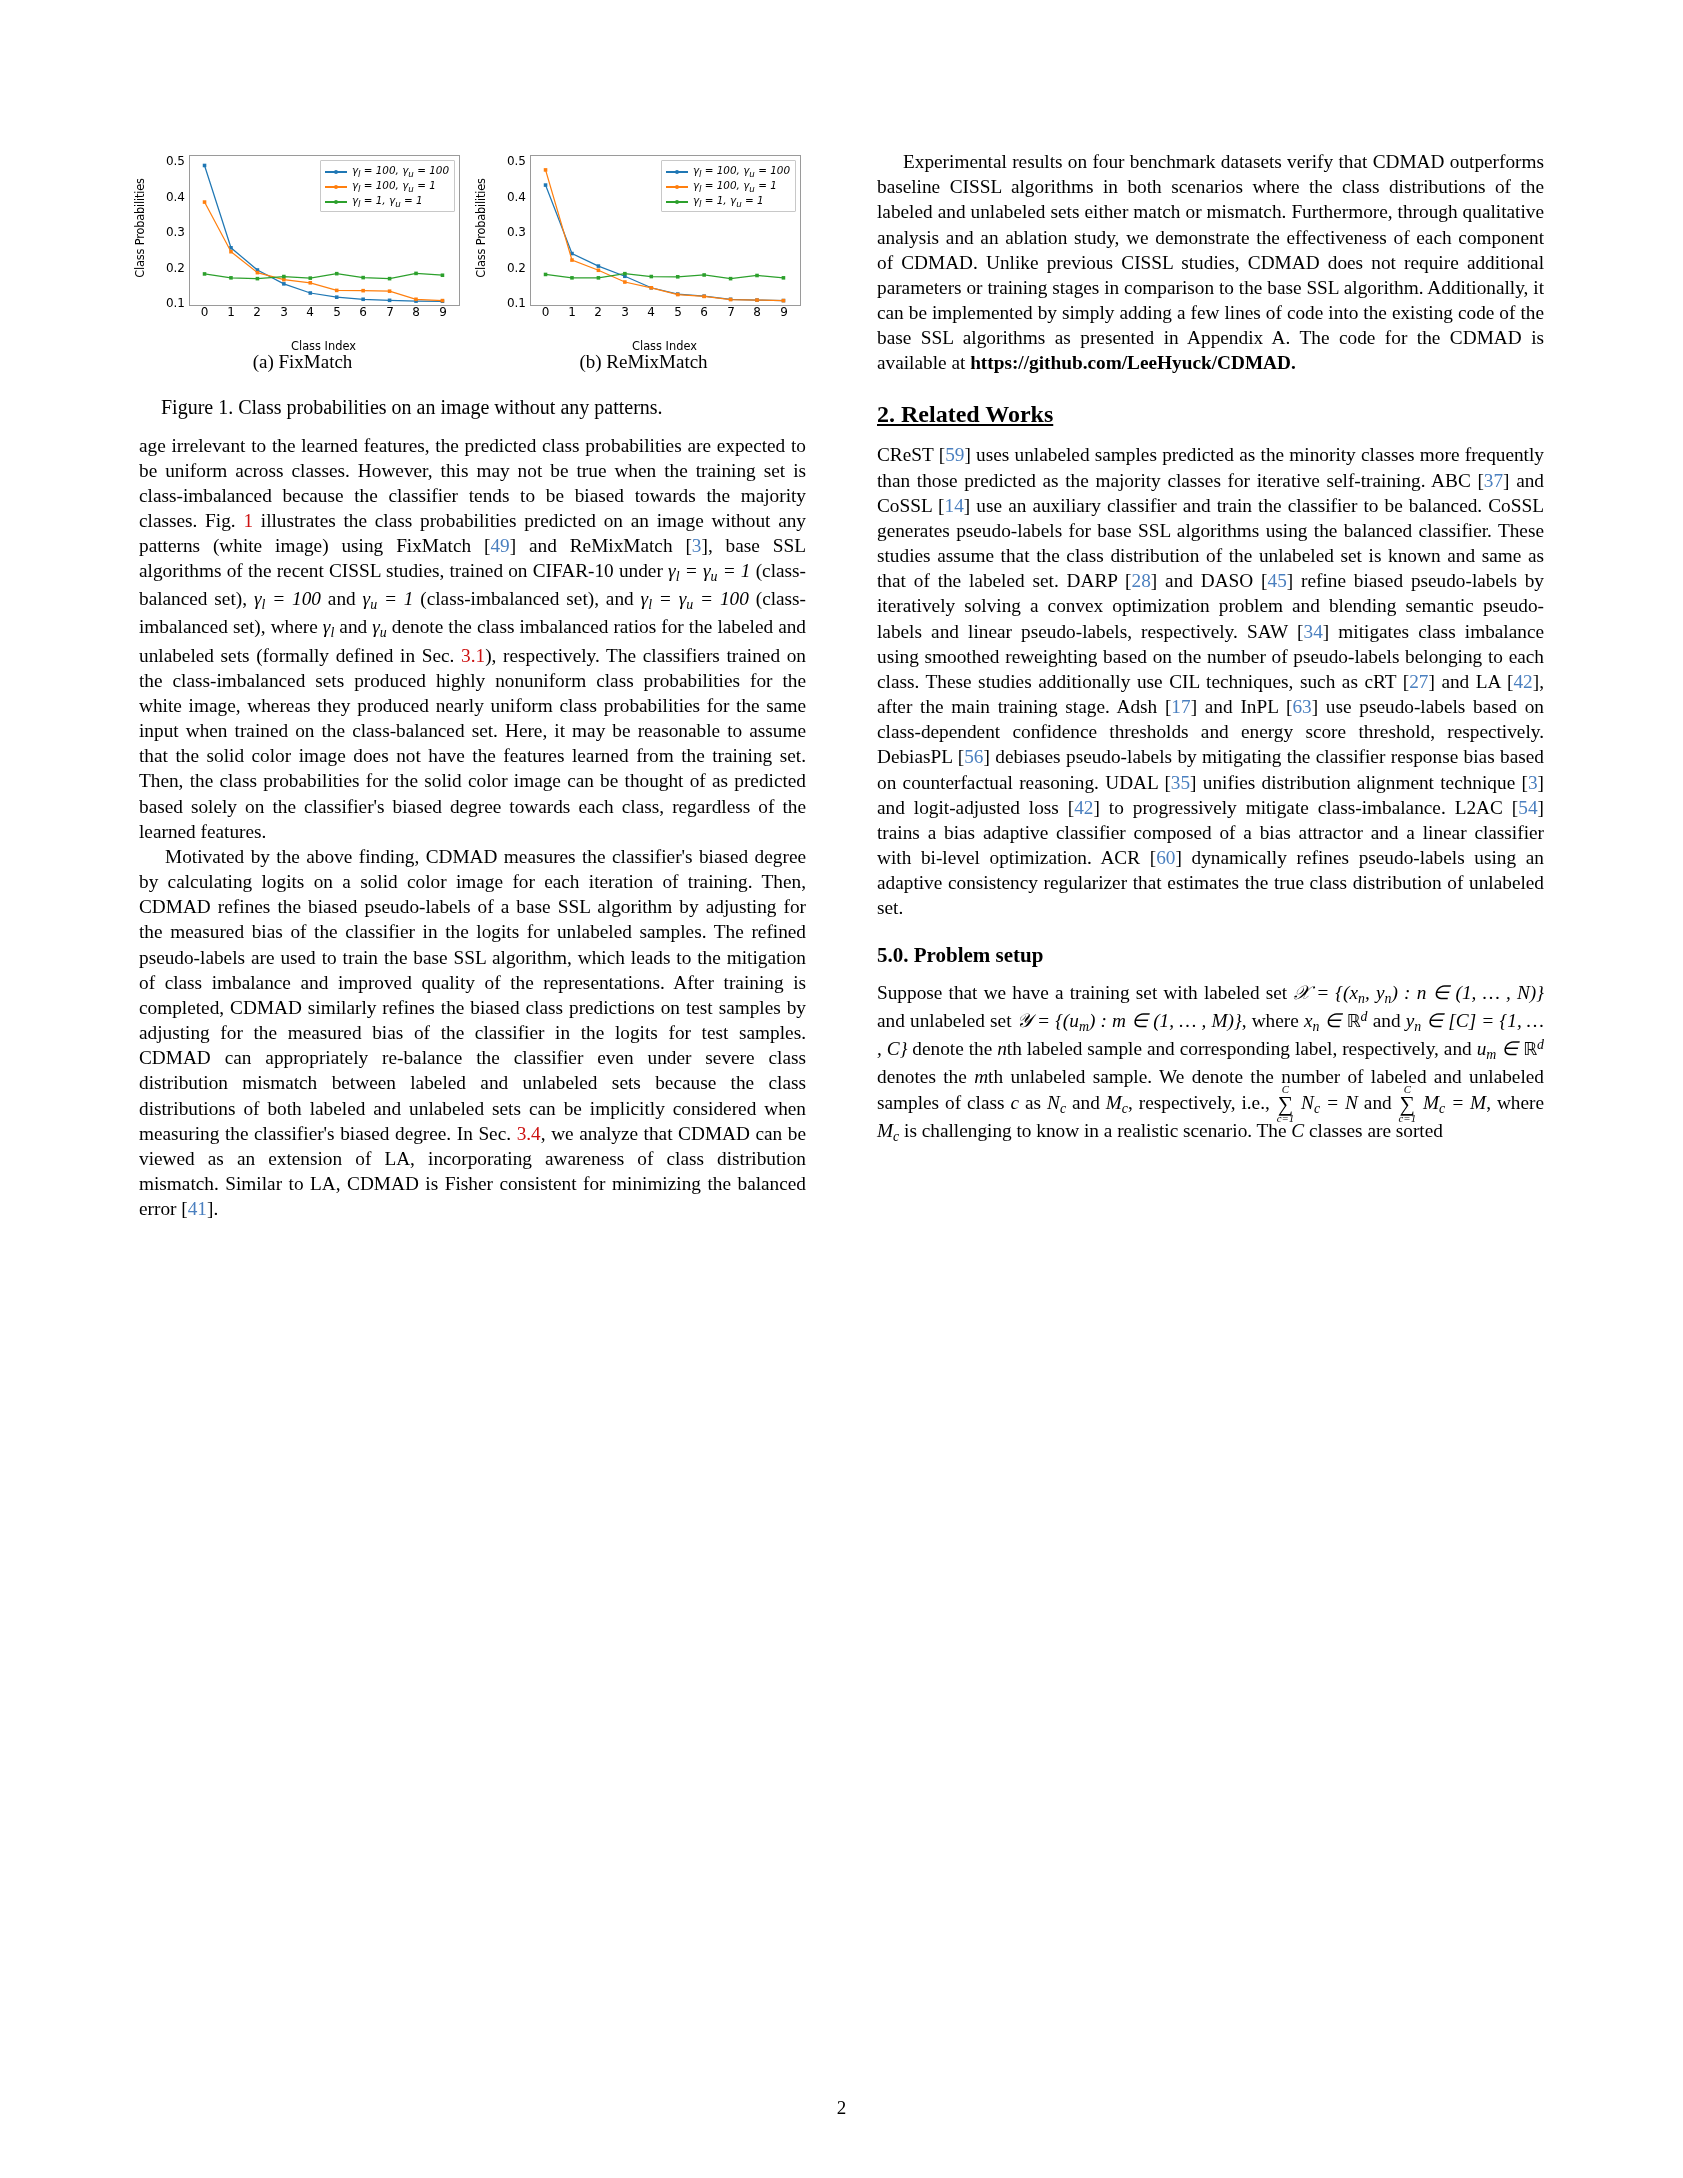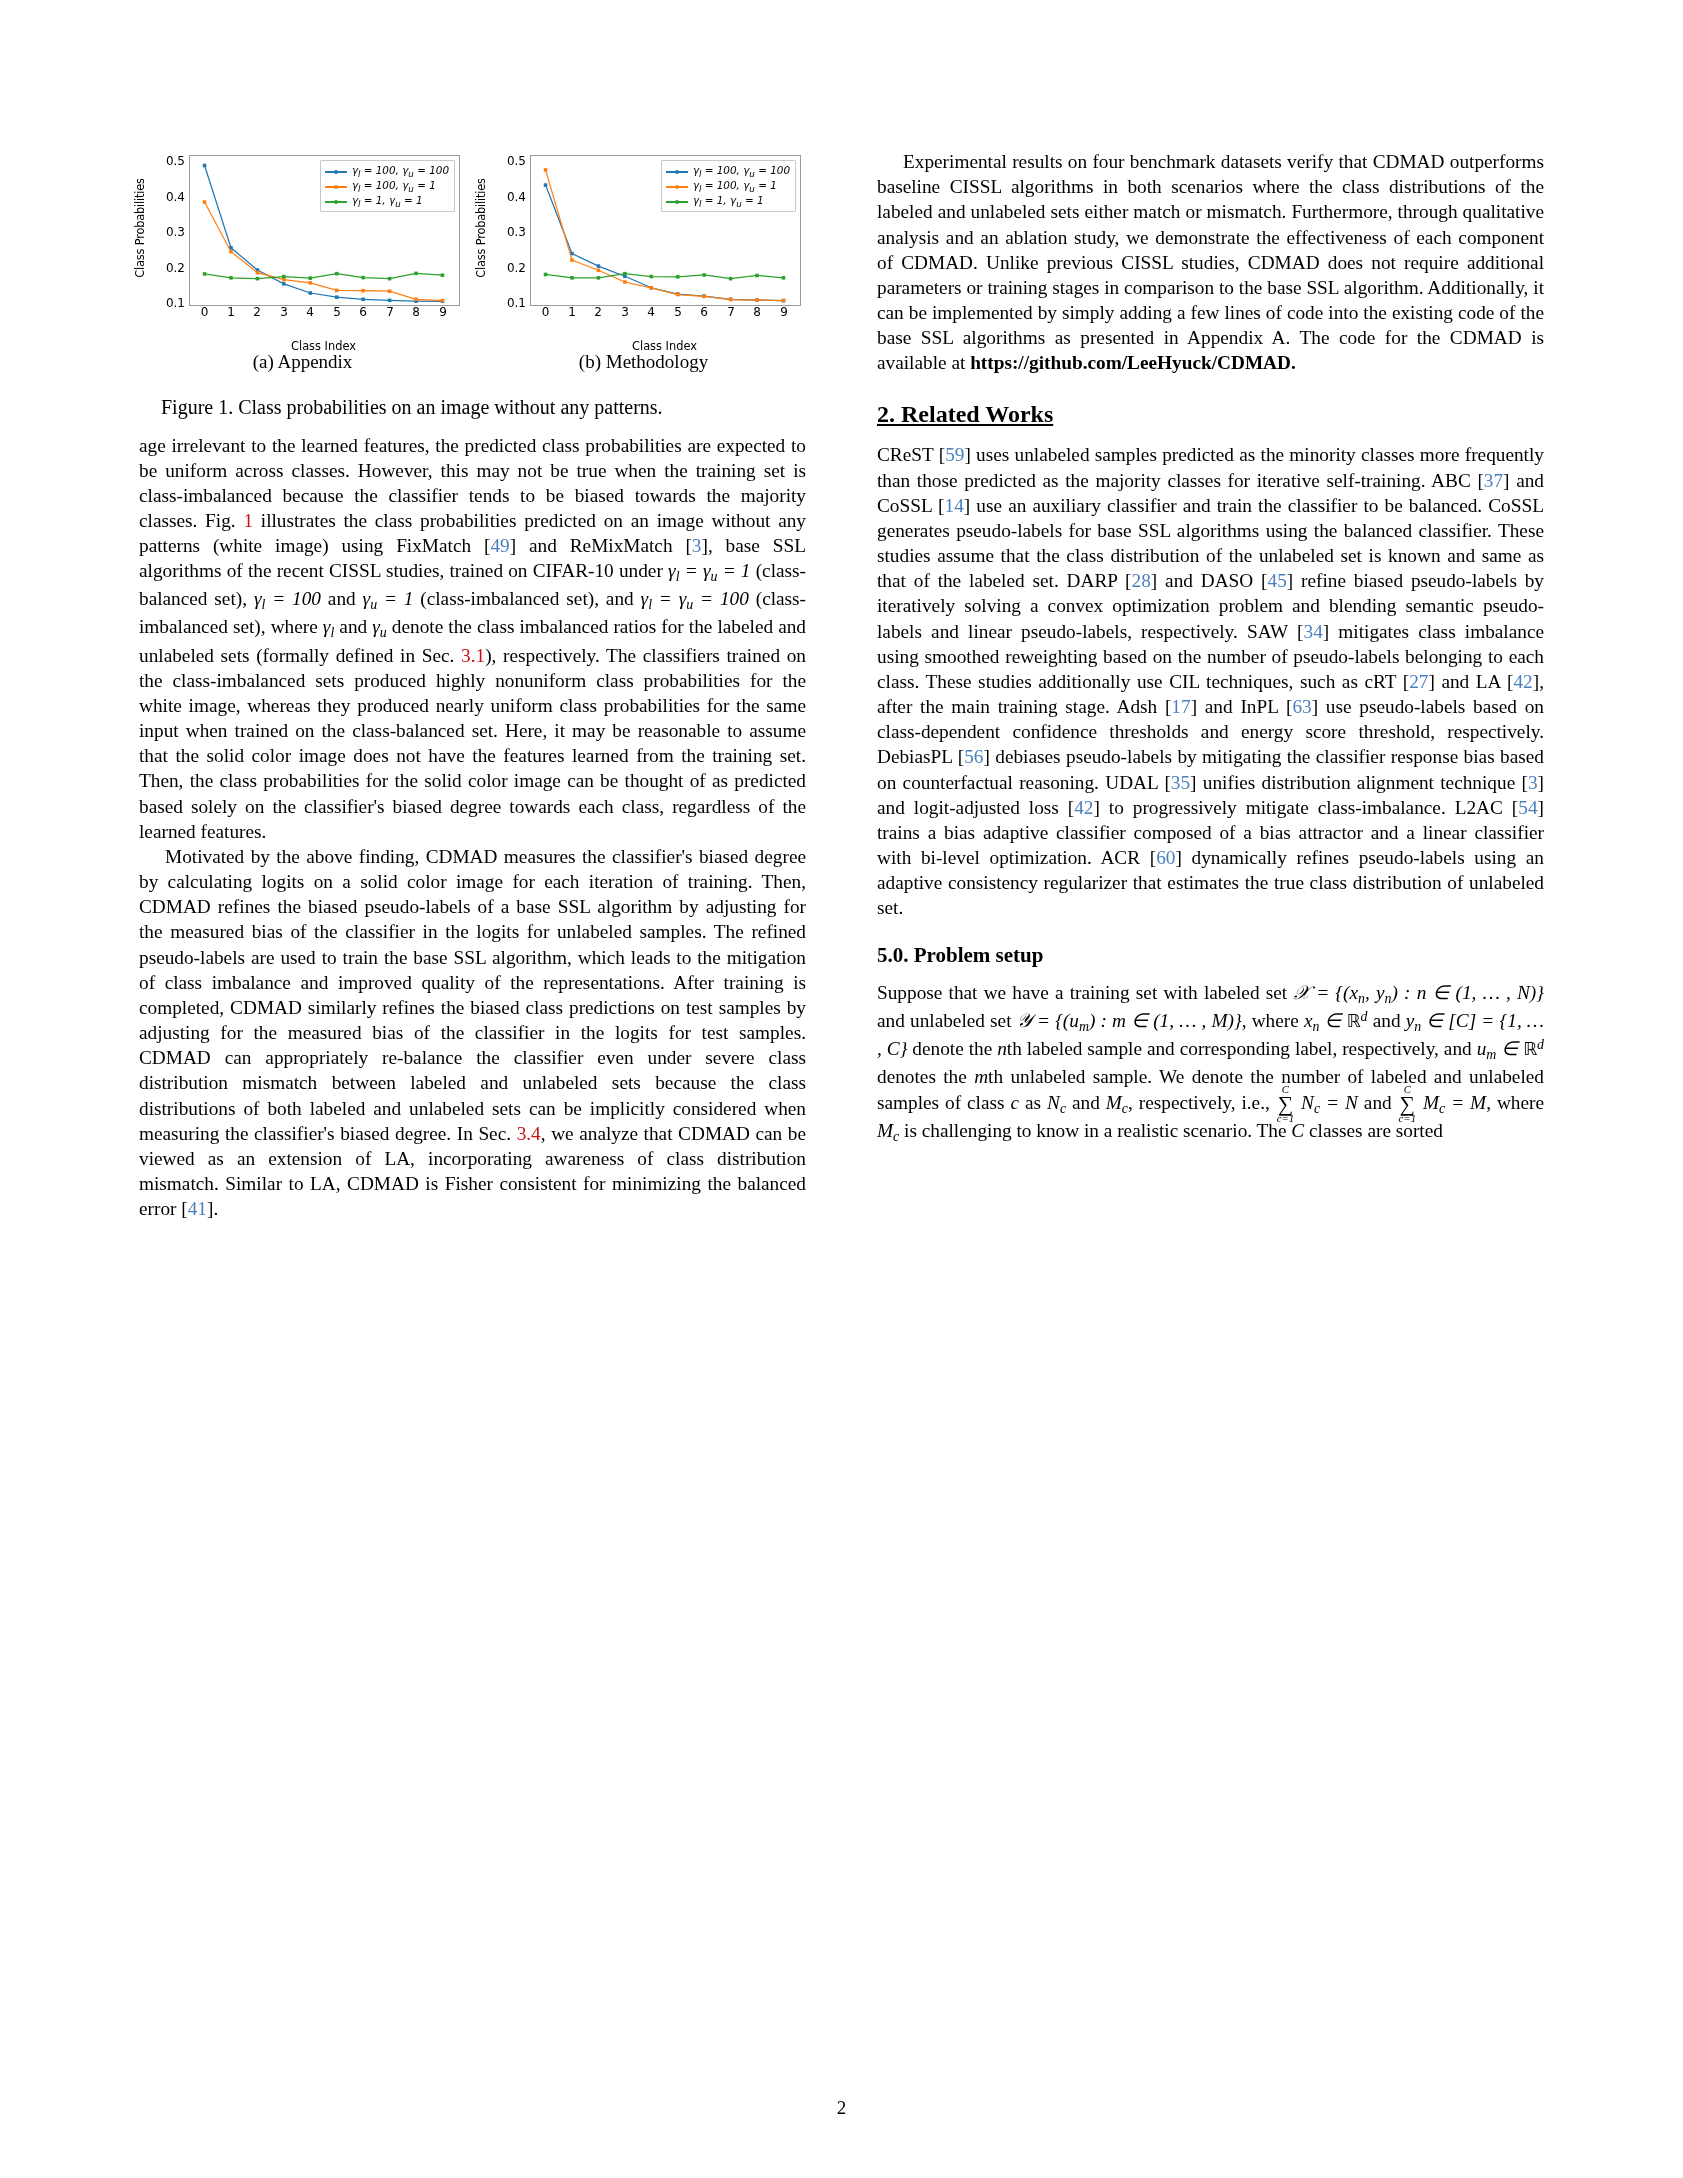--- a/index.html
+++ b/index.html
@@ -312,21 +312,21 @@
                   <div class="xt" style="left: 95px;">3</div>
                   <div class="xt" style="left: 121px;">4</div>
                   <div class="xt" style="left: 148px;">5</div>
                   <div class="xt" style="left: 174px;">6</div>
                   <div class="xt" style="left: 201px;">7</div>
                   <div class="xt" style="left: 227px;">8</div>
                   <div class="xt" style="left: 254px;">9</div>
                 </div>
               <div class="xlabel">Class Index</div>
             </div>
-            <div class="subcaption">(a) Appendix</div>
+            <div class="subcaption">(a) FixMatch</div>
           </div>
 
           <div class="chart-wrap">
             <div class="chart-frame">
               <div class="ylabel">
                 <span>Class Probabilities</span>
               </div>
               <div class="ytick-col">
                 <div class="yt" style="top:154px">0.1</div>
                 <div class="yt" style="top:119px">0.2</div>
@@ -398,21 +398,21 @@
                   <div class="xt" style="left: 95px;">3</div>
                   <div class="xt" style="left: 121px;">4</div>
                   <div class="xt" style="left: 148px;">5</div>
                   <div class="xt" style="left: 174px;">6</div>
                   <div class="xt" style="left: 201px;">7</div>
                   <div class="xt" style="left: 227px;">8</div>
                   <div class="xt" style="left: 254px;">9</div>
                 </div>
               <div class="xlabel">Class Index</div>
             </div>
-            <div class="subcaption">(b) Methodology</div>
+            <div class="subcaption">(b) ReMixMatch</div>
           </div>
 
         </div>
 
         <div class="figure-caption">Figure 1. Class probabilities on an image without any patterns.</div>
       </div>
 
       <p class="body nofirst"><span>age irrelevant to the learned features, the predicted class probabilities are expected to be uniform across classes. However, this may not be true when the training set is class-imbalanced because the classifier tends to be biased towards the majority classes. Fig. </span><span class="refred">1</span><span> illustrates the class probabilities predicted on an image without any patterns (white image) using FixMatch [</span><span class="ref">49</span><span>] and ReMixMatch [</span><span class="ref">3</span><span>], base SSL algorithms of the recent CISSL studies, trained on CIFAR-10 under </span><span class="mi">γ<span class="msub">l</span> = γ<span class="msub">u</span> = 1</span><span> (class-balanced set), </span><span class="mi">γ<span class="msub">l</span> = 100</span><span> and </span><span class="mi">γ<span class="msub">u</span> = 1</span><span> (class-imbalanced set), and </span><span class="mi">γ<span class="msub">l</span> = γ<span class="msub">u</span> = 100</span><span> (class-imbalanced set), where </span><span class="mi">γ<span class="msub">l</span></span><span> and </span><span class="mi">γ<span class="msub">u</span></span><span> denote the class imbalanced ratios for the labeled and unlabeled sets (formally defined in Sec. </span><span class="refred">3.1</span><span>), respectively.  The classifiers trained on the class-imbalanced sets produced highly nonuniform class probabilities for the white image, whereas they produced nearly uniform class probabilities for the same input when trained on the class-balanced set. Here, it may be reasonable to assume that the solid color image does not have the features learned from the training set.  Then, the class probabilities for the solid color image can be thought of as predicted based solely on the classifier's biased degree towards each class, regardless of the learned features.</span></p>
 
       <p class="body"><span>Motivated by the above finding, CDMAD measures the classifier's biased degree by calculating logits on a solid color image for each iteration of training.  Then, CDMAD refines the biased pseudo-labels of a base SSL algorithm by adjusting for the measured bias of the classifier in the logits for unlabeled samples. The refined pseudo-labels are used to train the base SSL algorithm, which leads to the mitigation of class imbalance and improved quality of the representations.  After training is completed, CDMAD similarly refines the biased class predictions on test samples by adjusting for the measured bias of the classifier in the logits for test samples.  CDMAD can appropriately re-balance the classifier even under severe class distribution mismatch between labeled and unlabeled sets because the class distributions of both labeled and unlabeled sets can be implicitly considered when measuring the classifier's biased degree. In Sec. </span><span class="refred">3.4</span><span>, we analyze that CDMAD can be viewed as an extension of LA, incorporating awareness of class distribution mismatch. Similar to LA, CDMAD is Fisher consistent for minimizing the balanced error [</span><span class="ref">41</span><span>].</span></p>

